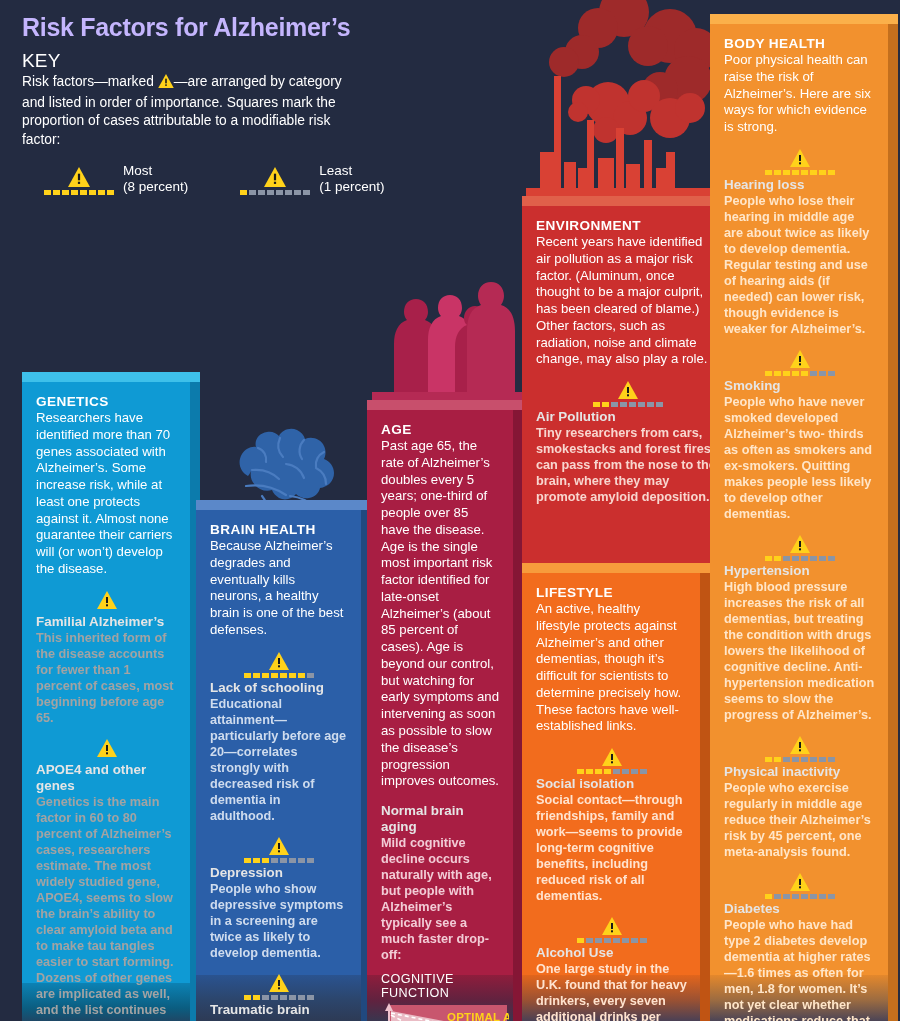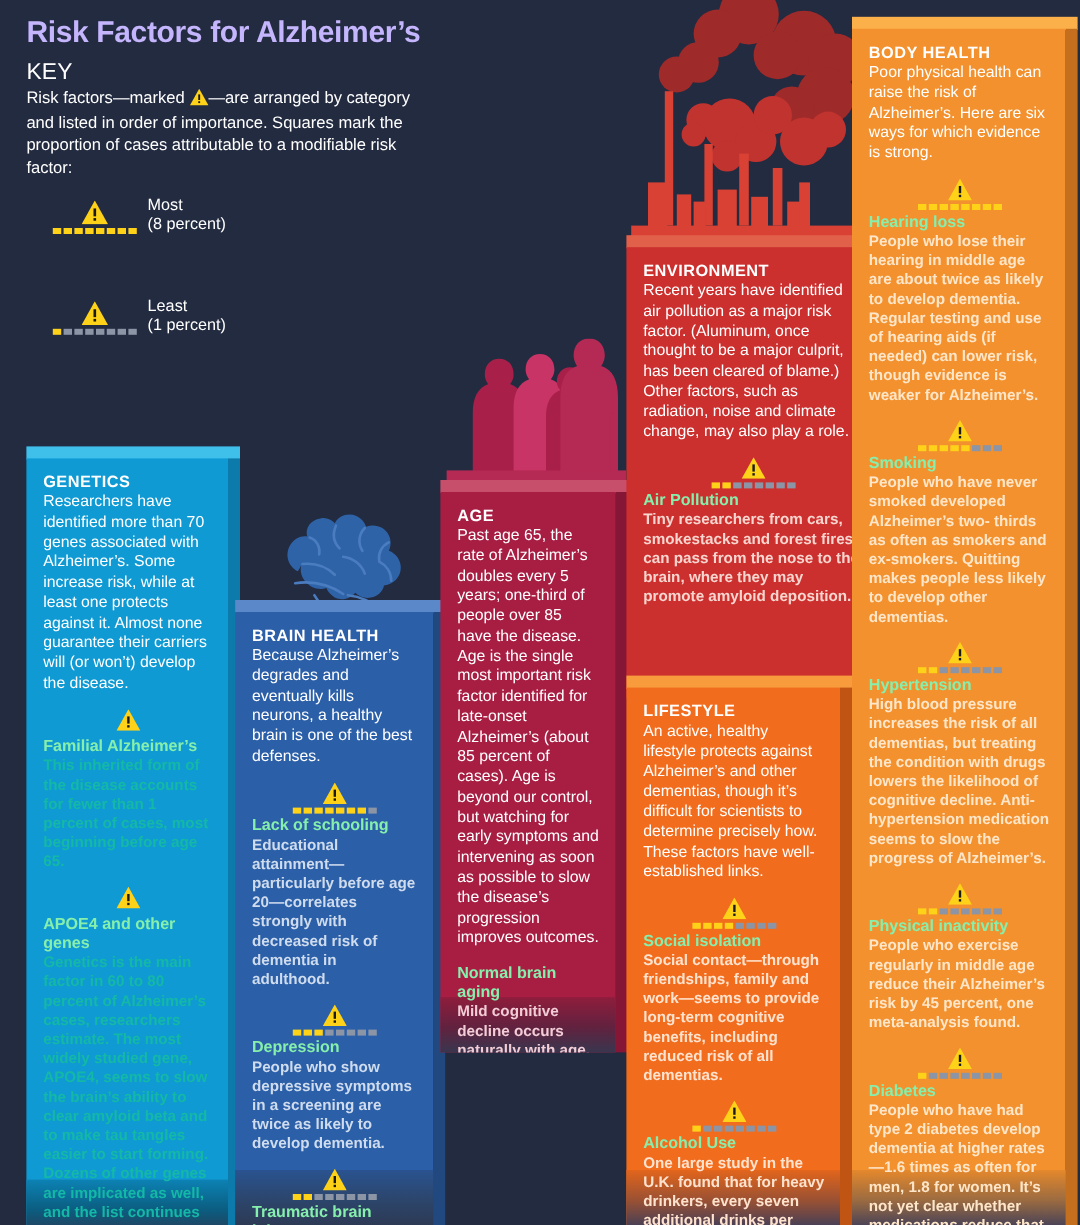--- a/index.html
+++ b/index.html
@@ -11,21 +11,21 @@
     background:#232b41;
   }
   #stage { position:absolute; inset:0; background:#232b41; }
 
   
   .header { position:absolute; left:22px; top:14px; width:430px; z-index:40; }
   .title { font-size:25px; font-weight:bold; color:#c4b5fd; letter-spacing:-0.3px; line-height:1.05; }
   .key-label { font-size:19px; font-weight:normal; color:#ffffff; margin-top:10px; letter-spacing:0.2px; }
   .key-text { font-size:13.8px; color:#ffffff; line-height:1.34; margin-top:1px; max-width:320px; }
   .key-text .inlinewarn { display:inline-block; vertical-align:-2px; }
-  .legend { display:flex; margin-top:14px; gap:52px; padding-left:22px;flex-direction:column; }
+  .legend { display:flex; margin-top:14px; gap:52px; padding-left:22px; }
   .legend-item { display:flex; align-items:flex-end; gap:9px; }
   .legend-mark { display:flex; flex-direction:column; align-items:center; }
   .legend-cap { font-size:13.5px; color:#ffffff; line-height:1.15; padding-bottom:1px; }
 
   
   .warn { display:block; }
 
   
   .dashes { display:flex; gap:2px; margin-top:3px; }
   .dash { width:7px; height:5px; background:#8b95a6; }
@@ -41,29 +41,29 @@
   .col .inner {
     position:absolute; left:0; right:10px; top:10px; bottom:0;
     padding:12px 13px 0 14px; overflow:hidden;
   }
   .col .base { position:absolute; left:0; right:10px; bottom:0; height:46px; }
 
   .cat-title { font-size:13.6px; font-weight:bold; color:#ffffff; letter-spacing:0.4px; }
   .cat-desc { font-size:13.2px; color:#ffffff; line-height:1.27; margin-top:1px; }
   .entry { margin-top:13px; }
   .entry-mark { display:flex; flex-direction:column; align-items:center; margin-bottom:2px; }
-  .entry-title { font-size:13.4px; font-weight:bold; color:#86efac; line-height:1.2; }
+  .entry-title { font-size:13.4px; font-weight:bold; color:#e5e5e5; line-height:1.2; }
   .entry-body { font-size:12.7px; line-height:1.26; margin-top:0px;font-weight:bold; }
 
   
   .c-genetics .top   { background:#3ec0ea; }
   .c-genetics .face  { background:#0f9ad4; }
   .c-genetics .side  { background:#0c7bac; }
   .c-genetics .base  { background:linear-gradient(#0c82b4,#0b5d80 55%,#2a3a55); }
-  .c-genetics .entry-body { color:#14b8a6; }
+  .c-genetics .entry-body { color:#a3a3a3; }
 
   .c-brain .top   { background:#5b88c9; }
   .c-brain .face  { background:#2b5fa8; }
   .c-brain .side  { background:#21497f; }
   .c-brain .base  { background:linear-gradient(#2a5390,#2c456b 55%,#2d3a55); }
   .c-brain .entry-body { color:#cfdcee; }
 
   .c-age .top   { background:#c8days; }
   .c-age .top   { background:#c84f6c; }
   .c-age .face  { background:#a81e43; }
@@ -282,21 +282,21 @@
               <span class="dash"></span>
               <span class="dash"></span>
             </div>
         </div>
         <div class="entry-title">Traumatic brain injury</div>
         <div class="entry-body">Significant damage to the brain, such as from car accidents, sports injuries and falls, modestly increases dementia risk.</div>
       </div>
     </div>
   </div>
 
-  <div class="col c-age" style="left:367px; top:400px; width:156px; height:477px;">
+  <div class="col c-age" style="left:367px; top:400px; width:156px; height:621px;">
     <div class="top"></div>
     <div class="side"></div>
     <div class="face"></div>
     <div class="base"></div>
     <div class="inner">
       <div class="cat-title">AGE</div>
       <div class="cat-desc">Past age 65, the rate of Alzheimer’s doubles every 5 years; one-third of people over 85 have the disease. Age is the single most important risk factor identified for late-onset Alzheimer’s (about 85 percent of cases). Age is beyond our control, but watching for early symptoms and intervening as soon as possible to slow the disease’s progression improves outcomes.</div>
 
       <div class="entry">
         <div class="entry-title">Normal brain aging</div>

